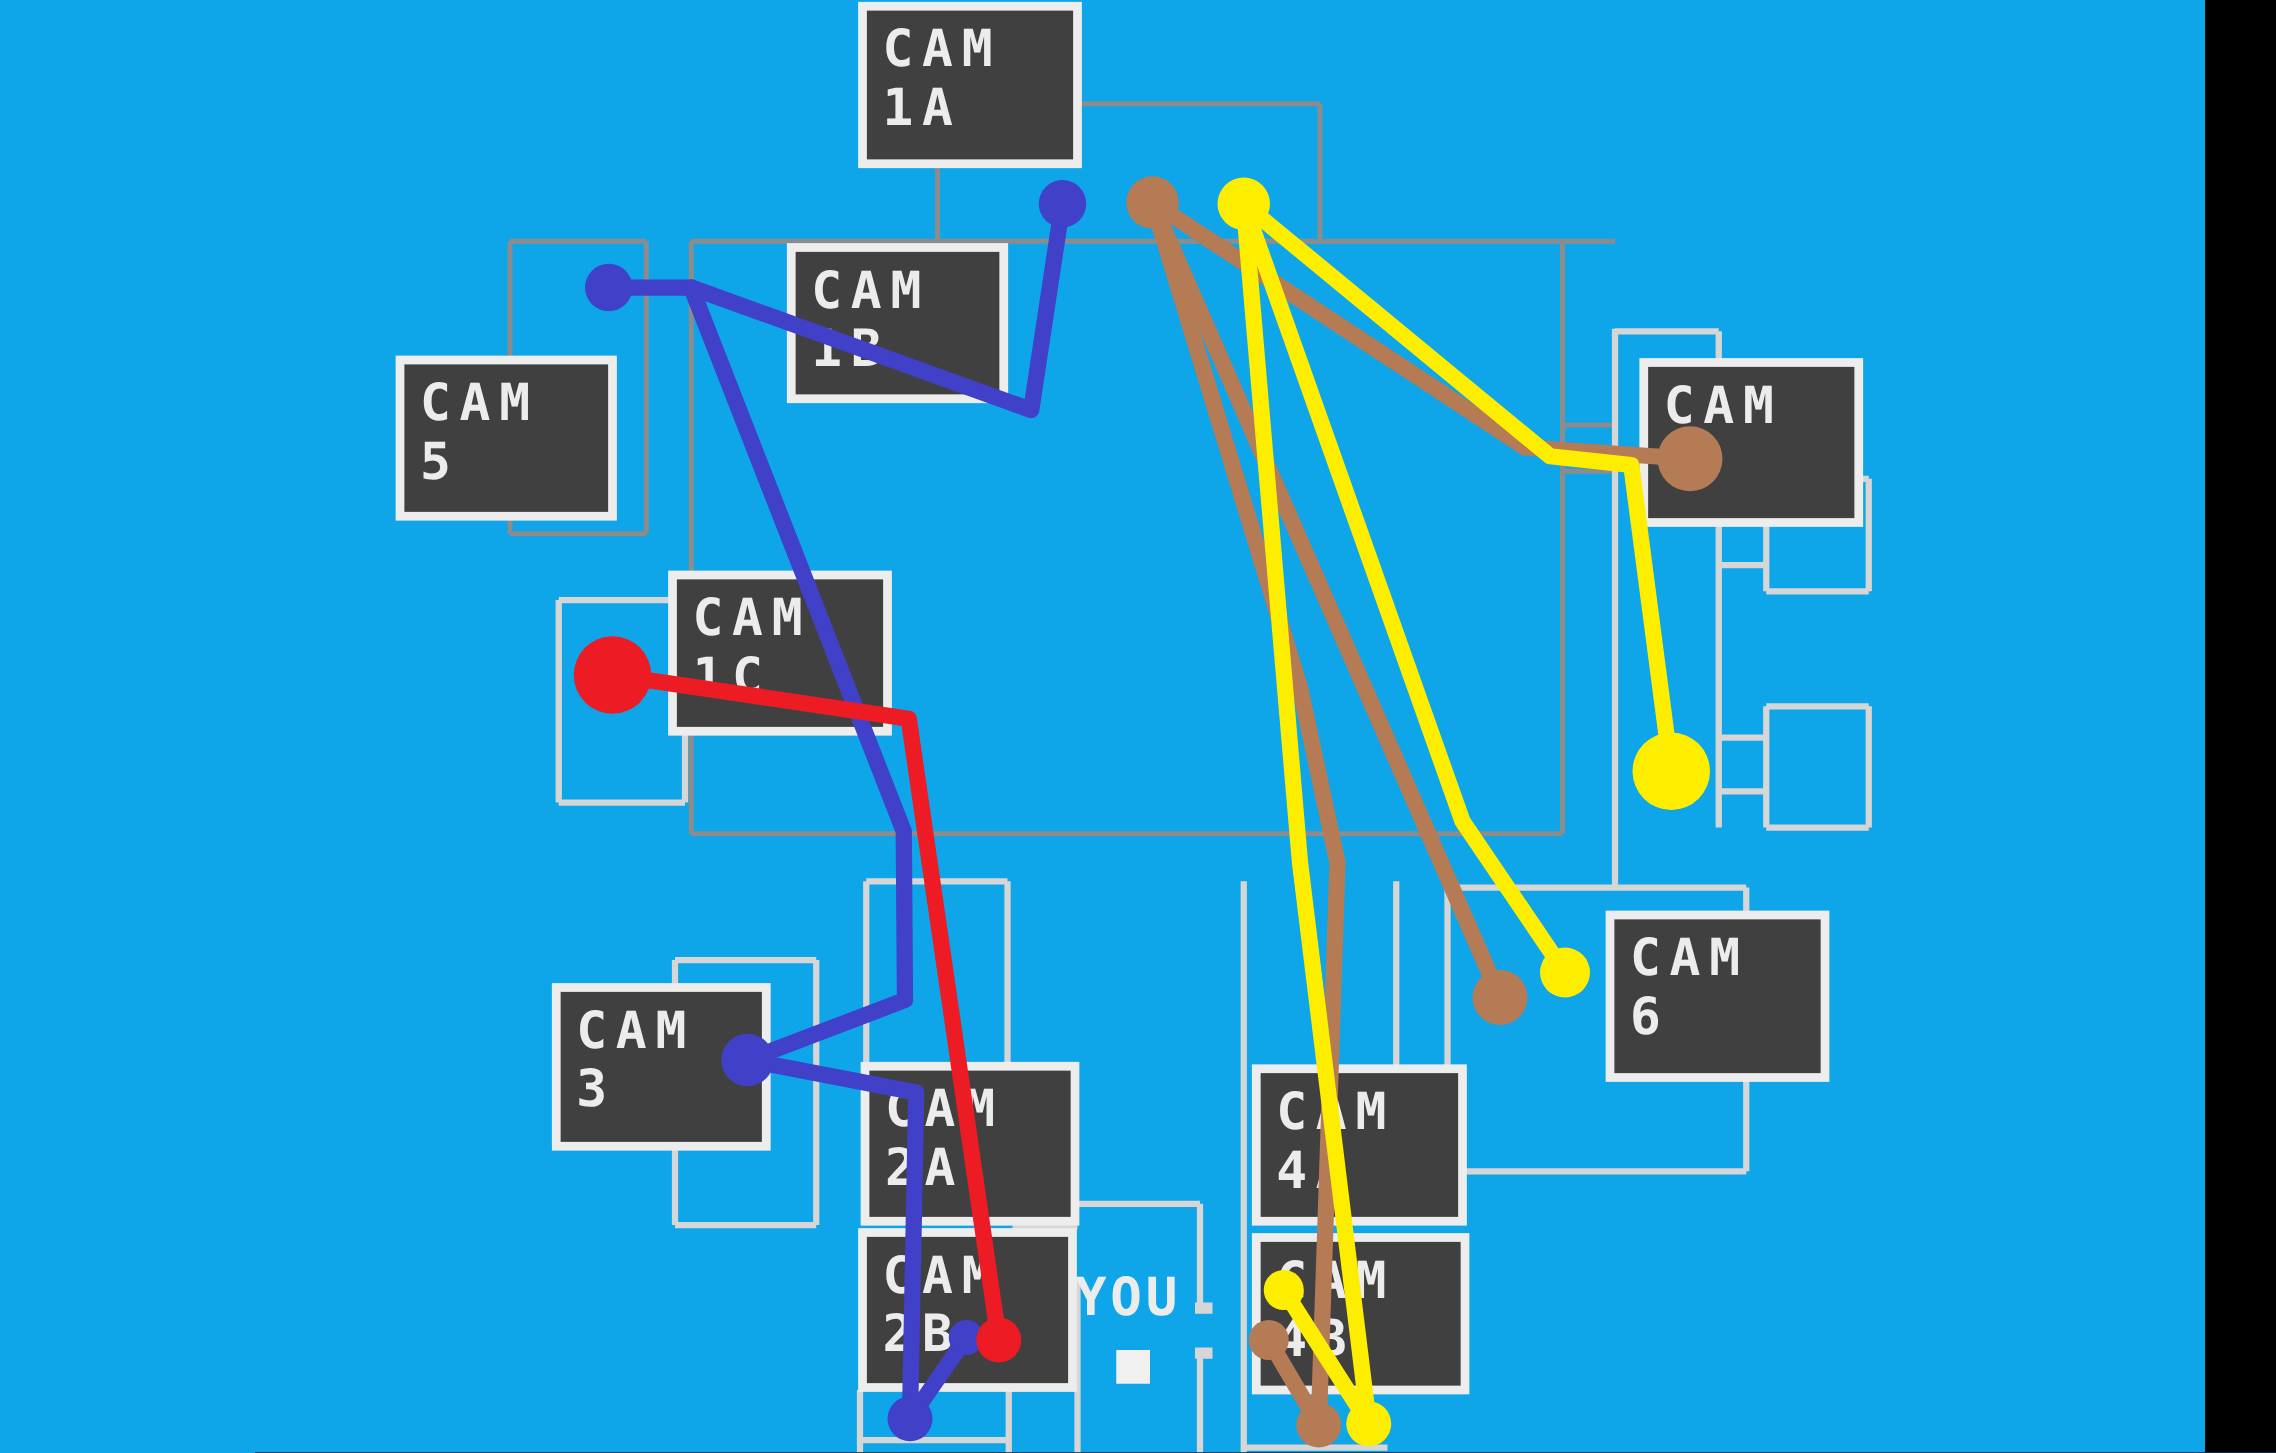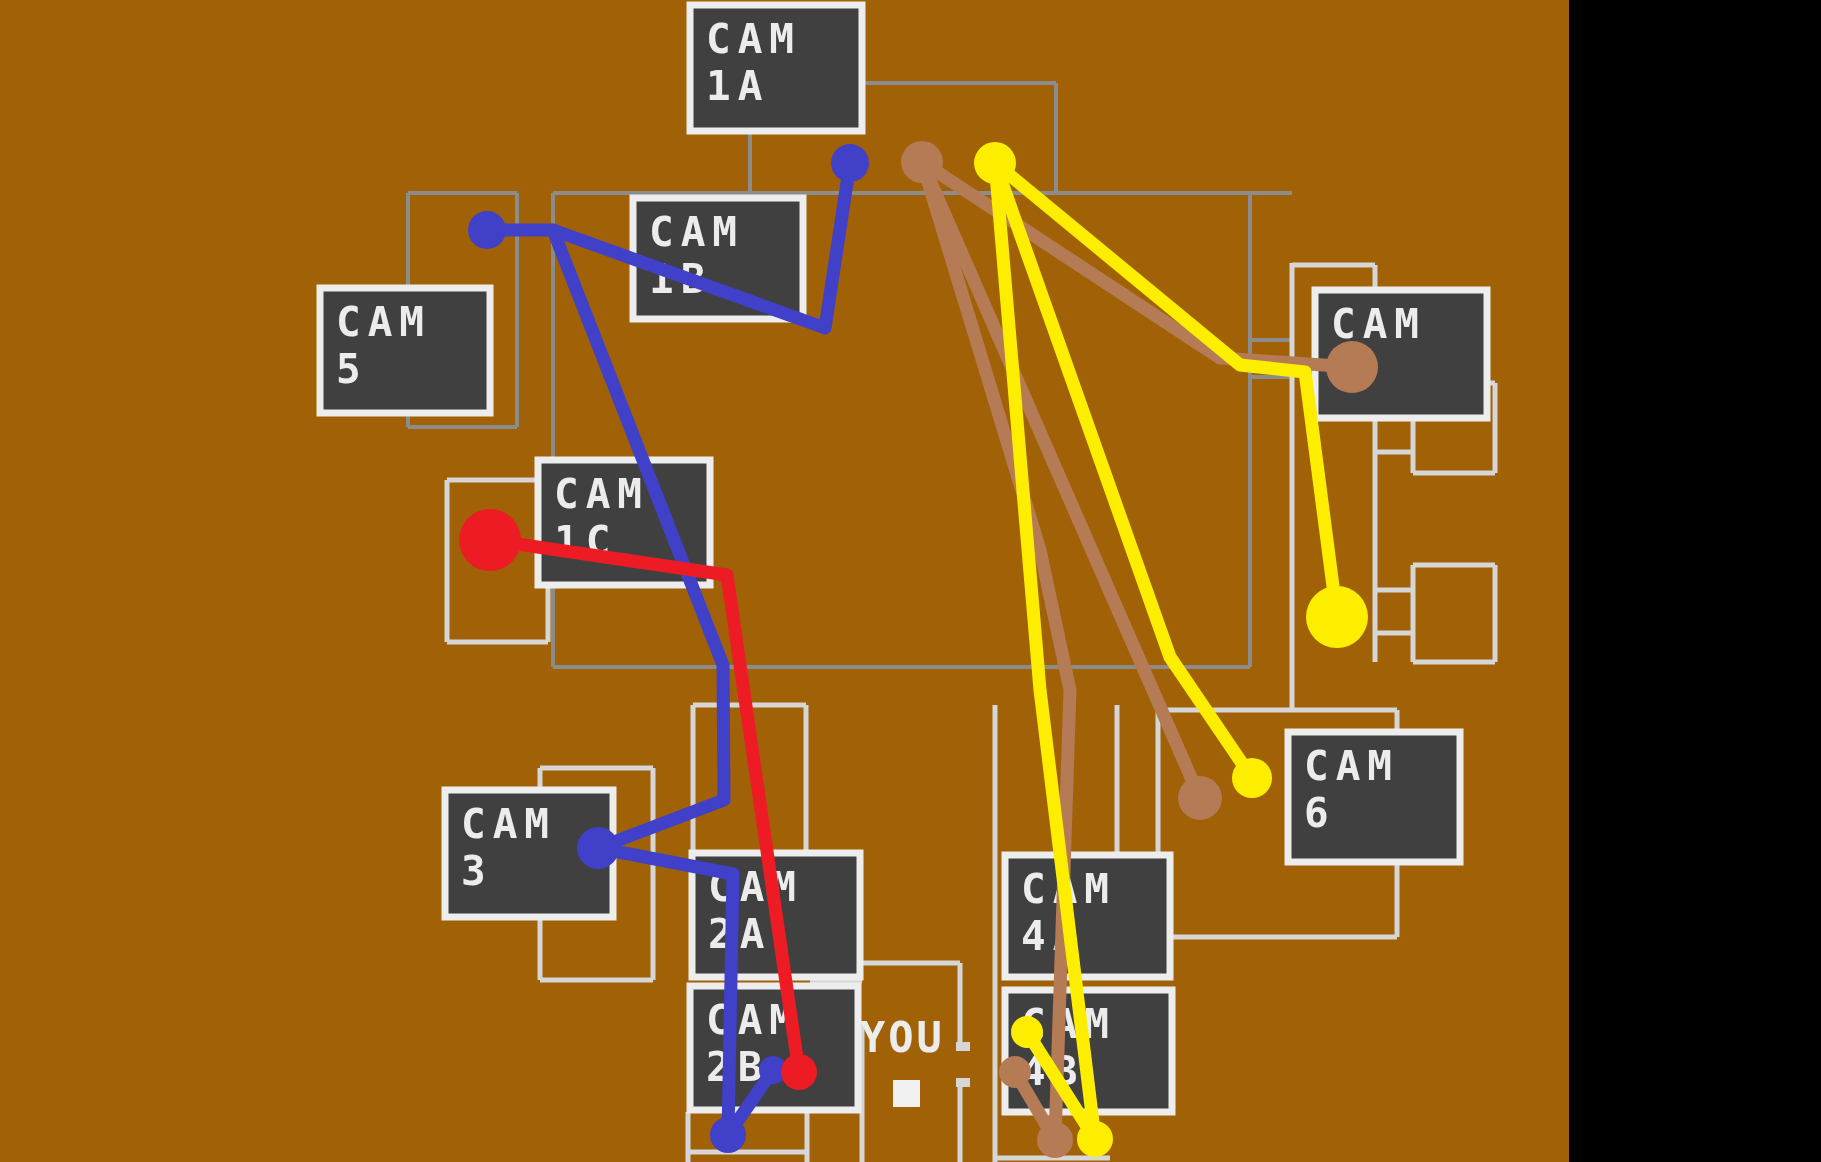--- a/index.html
+++ b/index.html
@@ -6,23 +6,23 @@
     margin: 0;
     padding: 0;
     background: #000000;
     width: 1821px;
     height: 1162px;
     overflow: hidden;
     font-family: "DejaVu Sans Mono", "Liberation Mono", monospace;
   }
   .stage {
     position: relative;
-    width: 1569px;
+    width: 1764px;
     height: 1162px;
-    background: #a16207;
+    background: #0ea5e9;
   }
   svg.map-svg {
     position: absolute;
     left: 0;
     top: 0;
     filter: blur(0.6px);
   }
   .wall-dim   { stroke-width: 4; fill: none; }
   .wall-bright{ stroke-width: 5; fill: none; }
   .cam-label  {

